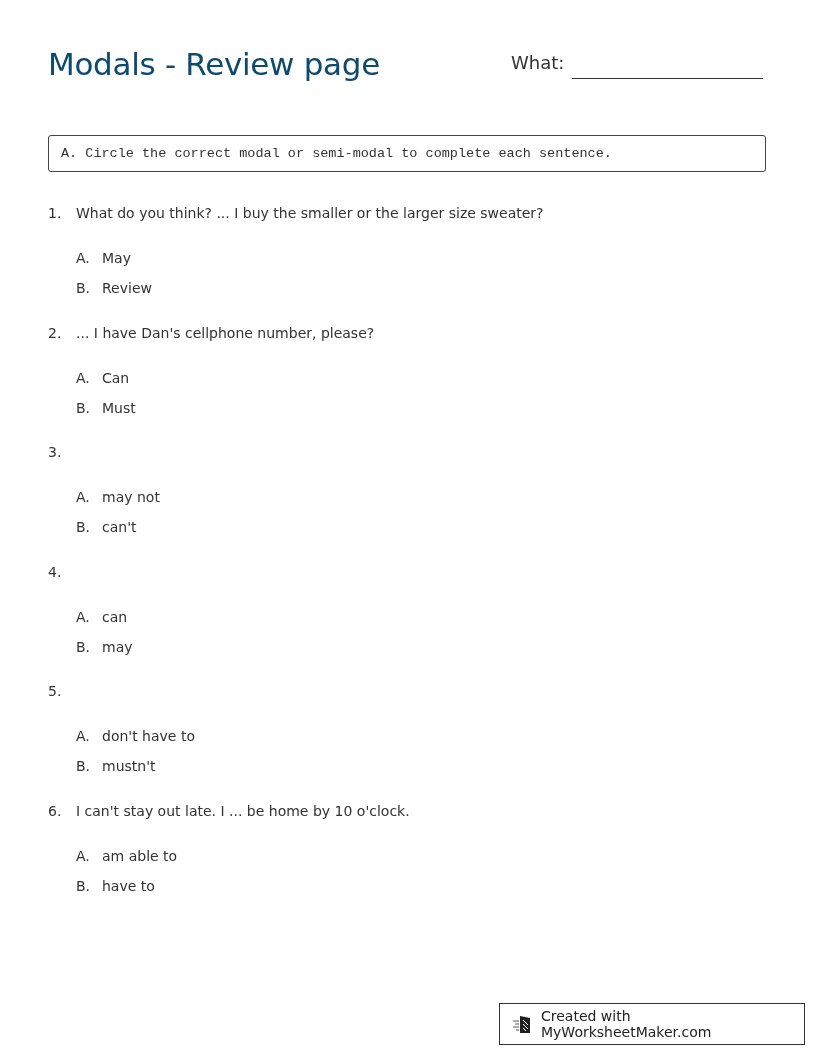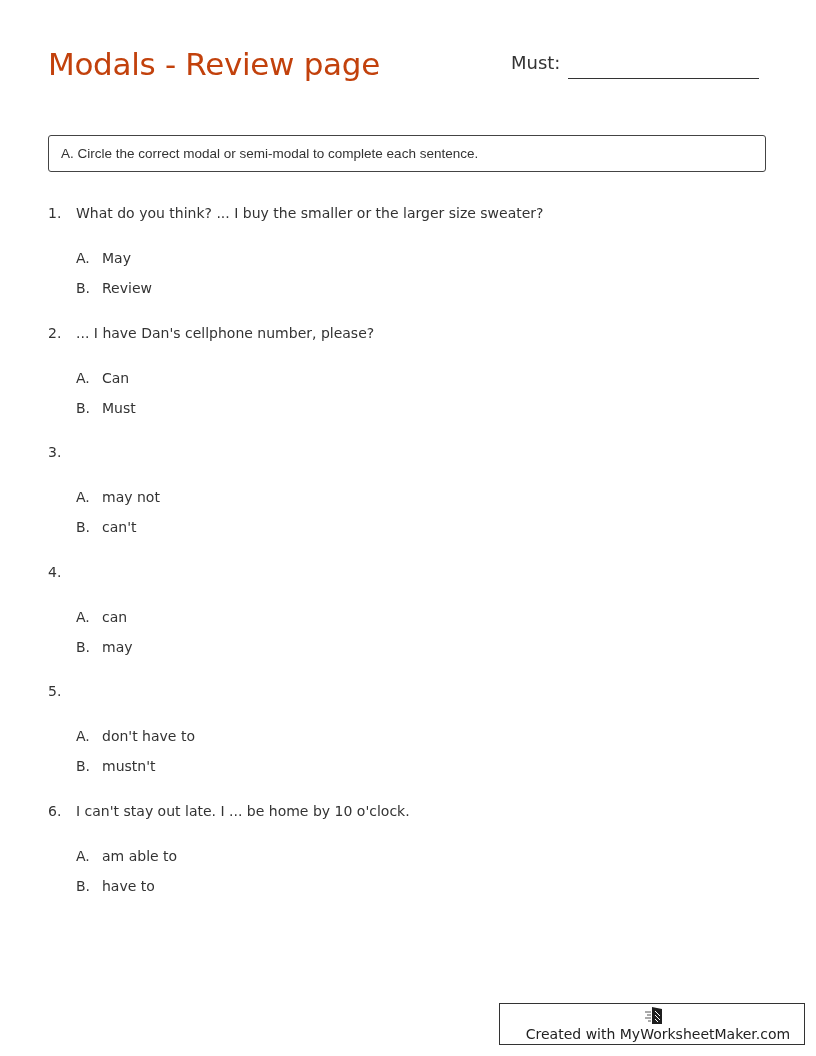--- a/index.html
+++ b/index.html
@@ -3,64 +3,64 @@
   <meta charset="utf-8">
   <style>
     html, body { margin: 0; padding: 0; background: #ffffff; }
     body {
       width: 816px; height: 1056px; position: relative; overflow: hidden;
       font-family: "DejaVu Sans", "Liberation Sans", sans-serif;
       color: #2b2b2b;
     }
     .title {
       position: absolute; left: 48px; top: 46px;
-      font-size: 31px; font-weight: normal; color: #c2410c;
+      font-size: 31px; font-weight: normal; color: #0c4a6e;
       letter-spacing: -0.3px; margin: 0;
     }
     .name-wrap {
       position: absolute; left: 511px; top: 52px;
       display: flex; align-items: flex-end;
     }
     .name-label { font-size: 18px; color: #333; }
     .name-line {
       width: 191px; height: 0; border-bottom: 1.3px solid #333;
       margin-left: 8px; margin-bottom: -6px;
     }
     .instructions {
       position: absolute; left: 48px; top: 135px;
       width: 718px; height: 37px; box-sizing: border-box;
       border: 1.3px solid #444; border-radius: 3px;
       display: flex; align-items: center; padding-left: 12px;
       font-size: 13.5px; color: #333;
-      font-family: Liberation Sans, sans-serif;
+      font-family: Liberation Mono, monospace;
     }
     .questions { position: absolute; left: 48px; top: 203px; width: 720px; }
     .question { position: relative; height: 119.5px; }
     .q-line { display: flex; font-size: 14px; color: #333; height: 20px; align-items: center; }
     .q-num { width: 28px; }
     .q-text { }
     .options { margin-top: 20px; }
     .option { display: flex; font-size: 14px; color: #333; height: 30px; align-items: center; margin-left: 28px; }
     .opt-letter { width: 26px; }
     .footer {
       position: absolute; left: 499px; top: 1003px;
       width: 306px; height: 42px; box-sizing: border-box;
       border: 1.3px solid #333;
       display: flex; align-items: center; padding-left: 12px;
-      font-size: 14px; color: #222; flex-direction: column;
+      font-size: 14px; color: #222;
     }
     .footer-icon { width: 22px; height: 22px; margin-right: 7px; display: inline-flex; }
   </style>
 </head>
 <body>
 
 <h1 class="title">Modals - Review page</h1>
 
 <div class="name-wrap">
-  <span class="name-label">Must:</span>
+  <span class="name-label">What:</span>
   <span class="name-line"></span>
 </div>
 
 <div class="instructions">A. Circle the correct modal or semi-modal to complete each sentence.</div>
 
 <div class="questions">
 
   <div class="question">
     <div class="q-line">
       <span class="q-num">1.</span>

